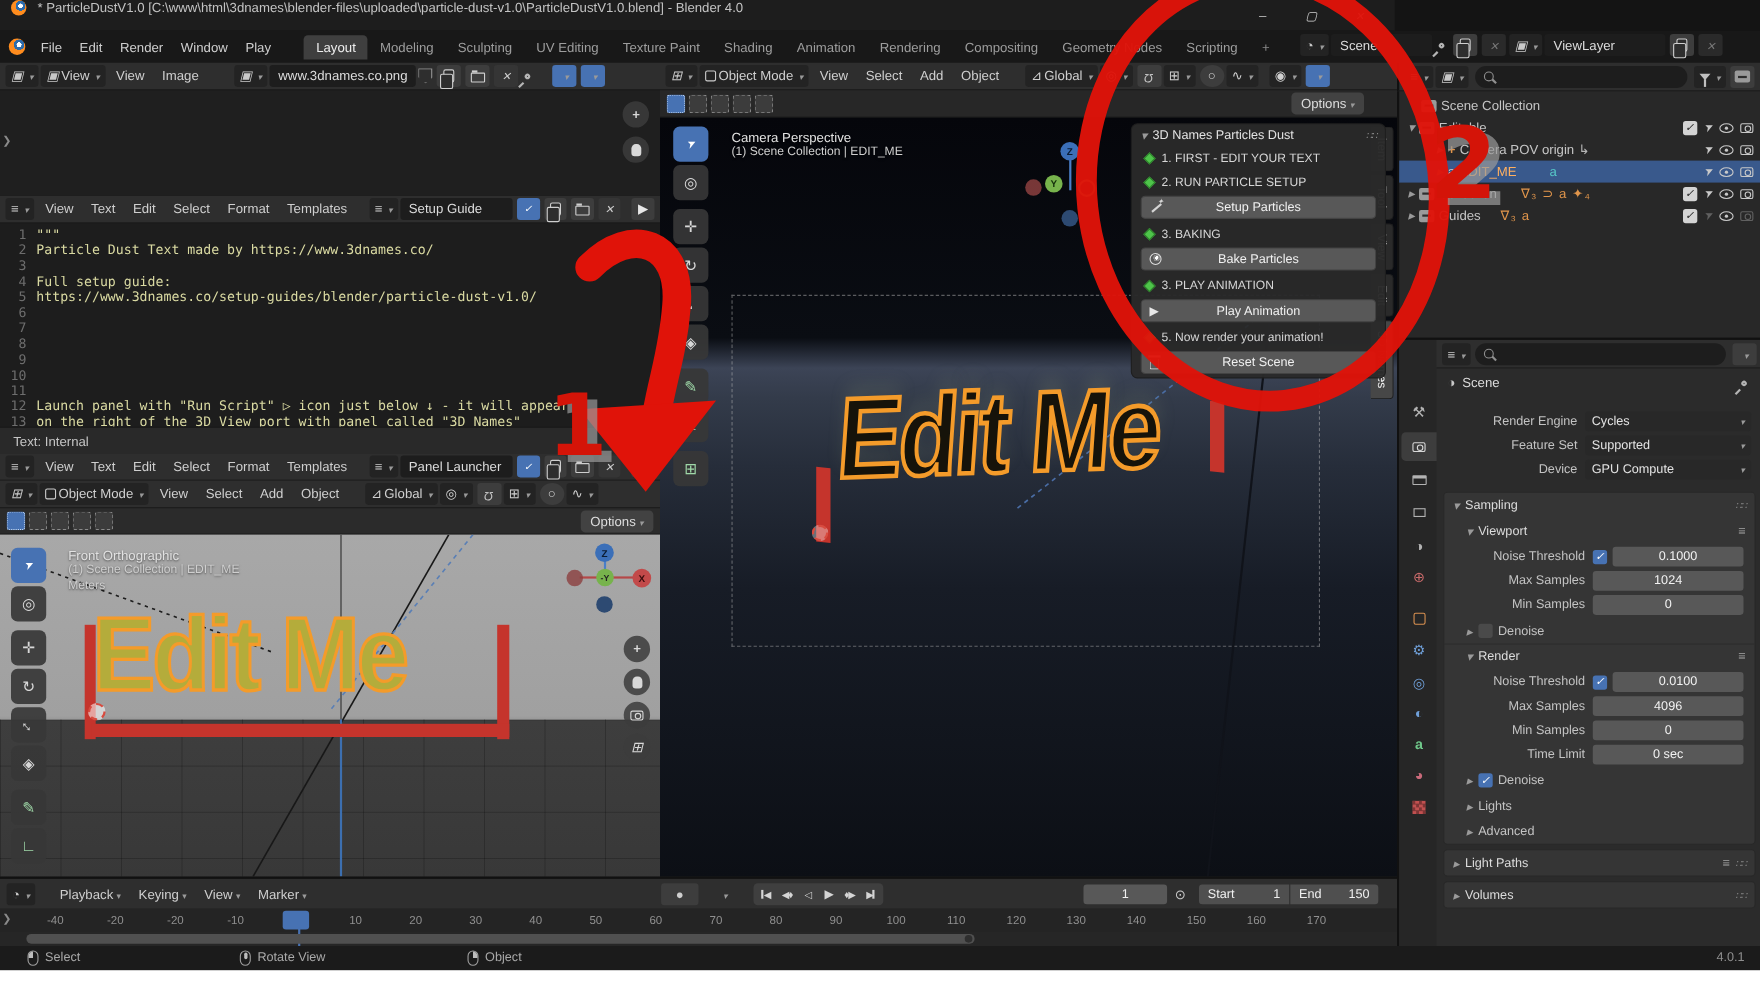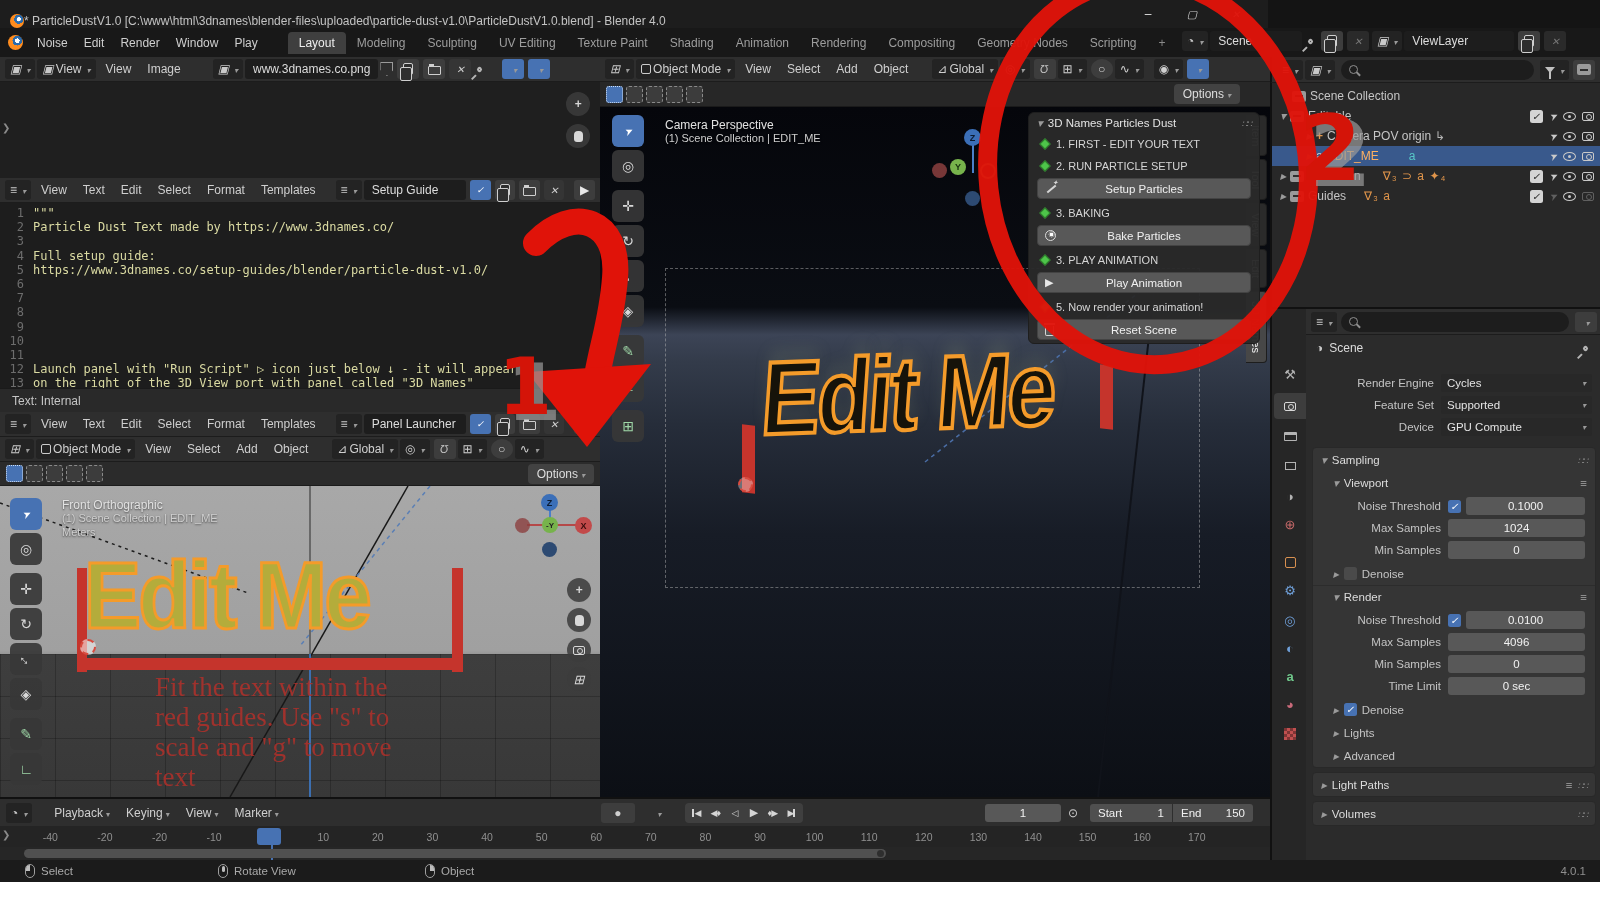--- a/index.html
+++ b/index.html
@@ -58,21 +58,21 @@
   .magnet-ic::before{content:"Ω";display:inline-block;transform:rotate(180deg);font-size:11px;color:#c5c5c5}
   .hand-ic{width:9px;height:11px;background:#d8d8d8;border-radius:4px 4px 3px 3px}
   .grid-ic::before{content:"⊞";font-size:13px;color:#d8d8d8}
   .plus-mag::before{content:"+";font-size:12px;color:#d8d8d8;font-weight:bold}
   .ms{position:relative;display:inline-block;width:10px;height:14px;border:1px solid #9f9f9f;border-radius:5px;margin-right:6px;flex:none}
   .ms::before{content:"";position:absolute;background:#bdbdbd}
   .ms.left::before{left:0;top:0;width:4px;height:6px;border-radius:4px 0 0 0}
   .ms.mid::before{left:3px;top:1px;width:3px;height:6px;border-radius:2px}
   .ms.right::before{right:0;top:0;width:4px;height:6px;border-radius:0 4px 0 0}
   
-  .titlebar{position:absolute;left:0;top:0;width:1268px;height:28px;background:#1d1d1d;display:flex;align-items:flex-end;padding:0 10px;color:#c3c3c3}
+  .titlebar{position:absolute;left:0;top:0;width:1268px;height:28px;background:#1d1d1d;display:flex;align-items:flex-start;padding:0 10px;gap:10px;color:#c3c3c3}
   .winbtns{margin-left:auto;display:flex}
   .wb{width:44px;height:28px;display:flex;align-items:center;justify-content:center;color:#cfcfcf}
   .menubar{position:absolute;left:0;top:28px;width:1600px;height:29px;background:#181818;display:flex;align-items:center;padding:0 8px;gap:2px}
   .wstab{padding:4px 11px;color:#9d9d9d;border-radius:4px 4px 0 0;white-space:nowrap}
   .wstab.active{background:#3f3f3f;color:#eee}
   .wstab.plus{color:#8a8a8a}
   
   .codearea{position:absolute;background:#1d1d1d;font-family:"DejaVu Sans Mono",monospace;font-size:12px;overflow:hidden}
   .cl{display:flex;height:14.2px;line-height:14.2px;white-space:pre}
   .ln{width:24px;text-align:right;color:#6d6d6d;margin-right:9px;flex:none}
@@ -143,21 +143,21 @@
         </span>
       <span class="wb">
           <i class="i-close"></i>
         </span>
     </div>
   </div>
 
   <div class="menubar">
     <span class="blend-ic" style="width:15px;height:15px;margin-right:4px"></span>
     <div class="flex">
-        <span class="menu">Noise</span>
+        <span class="menu">File</span>
         <span class="menu">Edit</span>
         <span class="menu">Render</span>
         <span class="menu">Window</span>
         <span class="menu">Play</span>
       </div>
     <div class="flex" style="margin-left:20px">
         <span class="wstab active">Layout</span>
         <span class="wstab">Modeling</span>
         <span class="wstab">Sculpting</span>
         <span class="wstab">UV Editing</span>
@@ -436,28 +436,20 @@
     </div>
 
     <div class="abs" style="left:77px;top:82px;width:10px;height:104px;background:#c5342c"></div>
     <div class="abs" style="left:452px;top:82px;width:11px;height:104px;background:#c5342c"></div>
     <div class="abs" style="left:83px;top:172px;width:380px;height:12px;background:#c5342c"></div>
 
     <div class="abs" style="left:84px;top:62px;font-size:95px;line-height:1;font-weight:bold;color:#b4ac3b;-webkit-text-stroke:3px #f49b2a;letter-spacing:-3px;transform:scaleX(.9);transform-origin:left;white-space:nowrap">Edit Me</div>
 
     <div class="abs" style="left:80px;top:153px;width:16px;height:16px;border:2px dashed #d84b3f;border-radius:50%;background:rgba(255,255,255,.55)"></div>
 
-    <div class="abs" style="left:155px;top:186px;font-family:'Liberation Serif',serif;font-size:27px;color:rgba(178,48,42,.85);line-height:30px">
-      <div>
-          <div>Fit the text within the</div>
-          <div>red guides. Use "s" to</div>
-          <div>scale and "g" to move</div>
-          <div>text</div>
-        </div>
-    </div>
 
     <div class="abs" style="left:10px;top:12px">
       <div class="vptool on">
           <i class="ptr-ic"></i>
         </div>
       <div class="vptool">
           <span>◎</span>
         </div>
       <div class="vptool" style="margin-top:8px">
           <span>✛</span>

